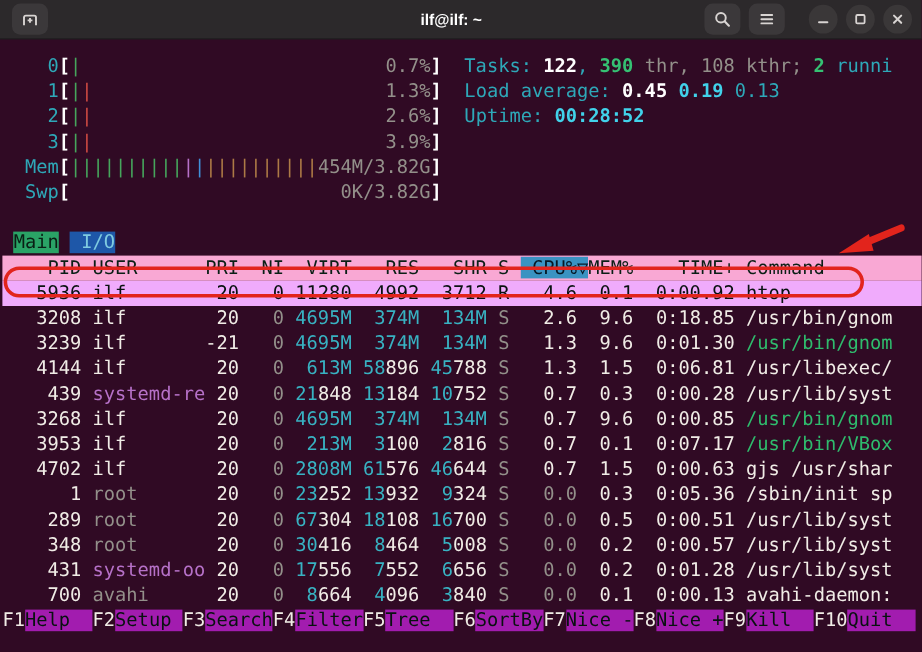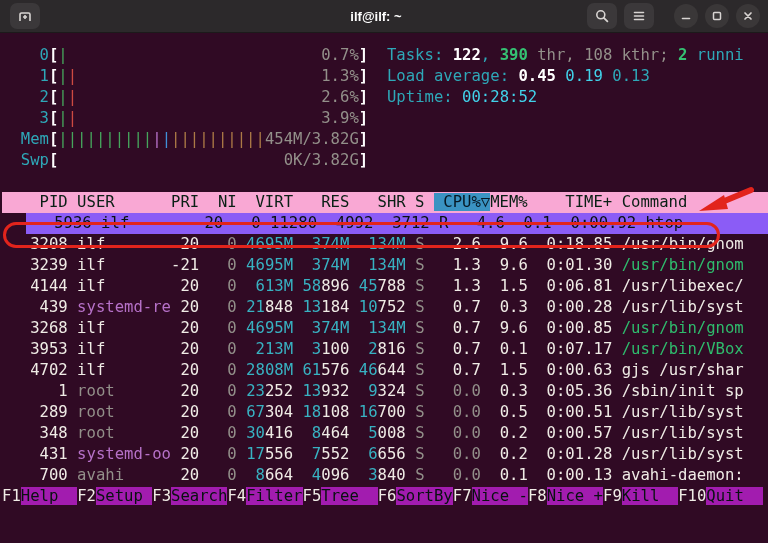--- a/index.html
+++ b/index.html
@@ -17,27 +17,27 @@
   .tb-left{margin-left:10px;}
   .tb-right{margin-left:auto;display:flex;align-items:center;gap:7px;padding-right:8px;}
   .tb-gap{width:6px;}
   .tb-icon{display:block;}
 
   
   .term{position:relative;height:510px;background:#300a24;
     font-family:"DejaVu Sans Mono",monospace;font-size:15.6px;line-height:21px;
     padding:12px 0 0 2px;box-sizing:border-box;}
   .tline{height:21px;white-space:pre;}
-  .bg-sel{background:#8b5cf6;margin-right:0;margin-left:24px;}
+  .bg-sel{background:#f0abfc;margin-right:0;}
   .bg-hdr{background:#f9a8d4;}
 
   .c-def{color:#f0ece6}
   .c-dim{color:#93908a}
   .c-cyan{color:#2ea8b8}
-  .c-bcyan{color:#41d2ea;font-weight:normal}
+  .c-bcyan{color:#41d2ea;font-weight:bold}
   .c-bwhite{color:#ffffff;font-weight:bold}
   .c-bgreen{color:#35c173;font-weight:bold}
   .c-bold{color:#ffffff;font-weight:bold}
   .c-pcy{color:#38b2c2}
   .c-mag{color:#b671c8}
   .c-gcmd{color:#2fbc6d}
   .c-barg{color:#46a55c}
   .c-barr{color:#cd4a42}
   .c-barm{color:#b671c8}
   .c-barb{color:#4090d8}
@@ -98,20 +98,21 @@
 </div>
 
 <div class="term">
     <div class="tline"><span class="c-cyan">    0</span><span class="c-bold">[</span><span class="c-barg">|</span><span class="c-def">                           </span><span class="c-dim">0.7%</span><span class="c-bold">]</span><span class="c-def">  </span><span class="c-cyan">Tasks: </span><span class="c-bwhite">122</span><span class="c-cyan">, </span><span class="c-bgreen">390</span><span class="c-def"> </span><span class="c-dim">thr, 108 kthr; </span><span class="c-bgreen">2</span><span class="c-def"> </span><span class="c-cyan">runni</span></div>
     <div class="tline"><span class="c-cyan">    1</span><span class="c-bold">[</span><span class="c-barg">|</span><span class="c-barr">|</span><span class="c-def">                          </span><span class="c-dim">1.3%</span><span class="c-bold">]</span><span class="c-def">  </span><span class="c-cyan">Load average: </span><span class="c-bwhite">0.45</span><span class="c-def"> </span><span class="c-bcyan">0.19</span><span class="c-def"> </span><span class="c-cyan">0.13</span></div>
     <div class="tline"><span class="c-cyan">    2</span><span class="c-bold">[</span><span class="c-barg">|</span><span class="c-barr">|</span><span class="c-def">                          </span><span class="c-dim">2.6%</span><span class="c-bold">]</span><span class="c-def">  </span><span class="c-cyan">Uptime: </span><span class="c-bcyan">00:28:52</span></div>
     <div class="tline"><span class="c-cyan">    3</span><span class="c-bold">[</span><span class="c-barg">|</span><span class="c-barr">|</span><span class="c-def">                          </span><span class="c-dim">3.9%</span><span class="c-bold">]</span></div>
     <div class="tline"><span class="c-cyan">  Mem</span><span class="c-bold">[</span><span class="c-barg">||||||||||</span><span class="c-barm">|</span><span class="c-barb">|</span><span class="c-baro">||||||||||</span><span class="c-dim">454M/3.82G</span><span class="c-bold">]</span></div>
     <div class="tline"><span class="c-cyan">  Swp</span><span class="c-bold">[</span><span class="c-def">                        </span><span class="c-dim">0K/3.82G</span><span class="c-bold">]</span></div>
     <div class="tline"><span class="c-def"> </span></div>
+    <div class="tline"><span class="c-def"> </span><span class="c-tabmain">Main</span><span class="c-def"> </span><span class="c-tabio"> I/O</span></div>
     <div class="tline bg-hdr"><span class="c-hdr">    PID USER      PRI  NI  VIRT   RES   SHR S </span><span class="c-sort"> CPU%▽</span><span class="c-hdr">MEM%    TIME+ Command       </span></div>
     <div class="tline bg-sel"><span class="c-sel">   5936 ilf        20   0 11280  4992  3712 R   4.6  0.1  0:00.92 htop          </span></div>
     <div class="tline"><span class="c-def">   3208 ilf        20 </span><span class="c-dim">  0</span><span class="c-def"> </span><span class="c-pcy">4695M</span><span class="c-def">  </span><span class="c-pcy">374M</span><span class="c-def">  </span><span class="c-pcy">134M</span><span class="c-def"> </span><span class="c-dim">S</span><span class="c-def">   2.6  9.6  0:18.85 /usr/bin/gnom</span></div>
     <div class="tline"><span class="c-def">   3239 ilf       -21 </span><span class="c-dim">  0</span><span class="c-def"> </span><span class="c-pcy">4695M</span><span class="c-def">  </span><span class="c-pcy">374M</span><span class="c-def">  </span><span class="c-pcy">134M</span><span class="c-def"> </span><span class="c-dim">S</span><span class="c-def">   1.3  9.6  0:01.30 </span><span class="c-gcmd">/usr/bin/gnom</span></div>
     <div class="tline"><span class="c-def">   4144 ilf        20 </span><span class="c-dim">  0</span><span class="c-def">  </span><span class="c-pcy">613M</span><span class="c-def"> </span><span class="c-pcy">58</span><span class="c-def">896</span><span class="c-def"> </span><span class="c-pcy">45</span><span class="c-def">788</span><span class="c-def"> </span><span class="c-dim">S</span><span class="c-def">   1.3  1.5  0:06.81 /usr/libexec/</span></div>
     <div class="tline"><span class="c-def">    439 </span><span class="c-mag">systemd-re</span><span class="c-def"> 20 </span><span class="c-dim">  0</span><span class="c-def"> </span><span class="c-pcy">21</span><span class="c-def">848</span><span class="c-def"> </span><span class="c-pcy">13</span><span class="c-def">184</span><span class="c-def"> </span><span class="c-pcy">10</span><span class="c-def">752</span><span class="c-def"> </span><span class="c-dim">S</span><span class="c-def">   0.7  0.3  0:00.28 /usr/lib/syst</span></div>
     <div class="tline"><span class="c-def">   3268 ilf        20 </span><span class="c-dim">  0</span><span class="c-def"> </span><span class="c-pcy">4695M</span><span class="c-def">  </span><span class="c-pcy">374M</span><span class="c-def">  </span><span class="c-pcy">134M</span><span class="c-def"> </span><span class="c-dim">S</span><span class="c-def">   0.7  9.6  0:00.85 </span><span class="c-gcmd">/usr/bin/gnom</span></div>
     <div class="tline"><span class="c-def">   3953 ilf        20 </span><span class="c-dim">  0</span><span class="c-def">  </span><span class="c-pcy">213M</span><span class="c-def">  </span><span class="c-pcy">3</span><span class="c-def">100</span><span class="c-def">  </span><span class="c-pcy">2</span><span class="c-def">816</span><span class="c-def"> </span><span class="c-dim">S</span><span class="c-def">   0.7  0.1  0:07.17 </span><span class="c-gcmd">/usr/bin/VBox</span></div>
     <div class="tline"><span class="c-def">   4702 ilf        20 </span><span class="c-dim">  0</span><span class="c-def"> </span><span class="c-pcy">2808M</span><span class="c-def"> </span><span class="c-pcy">61</span><span class="c-def">576</span><span class="c-def"> </span><span class="c-pcy">46</span><span class="c-def">644</span><span class="c-def"> </span><span class="c-dim">S</span><span class="c-def">   0.7  1.5  0:00.63 gjs /usr/shar</span></div>
     <div class="tline"><span class="c-def">      1 </span><span class="c-dim">root      </span><span class="c-def"> 20 </span><span class="c-dim">  0</span><span class="c-def"> </span><span class="c-pcy">23</span><span class="c-def">252</span><span class="c-def"> </span><span class="c-pcy">13</span><span class="c-def">932</span><span class="c-def">  </span><span class="c-pcy">9</span><span class="c-def">324</span><span class="c-def"> </span><span class="c-dim">S   0.0</span><span class="c-def">  0.3  0:05.36 /sbin/init sp</span></div>

